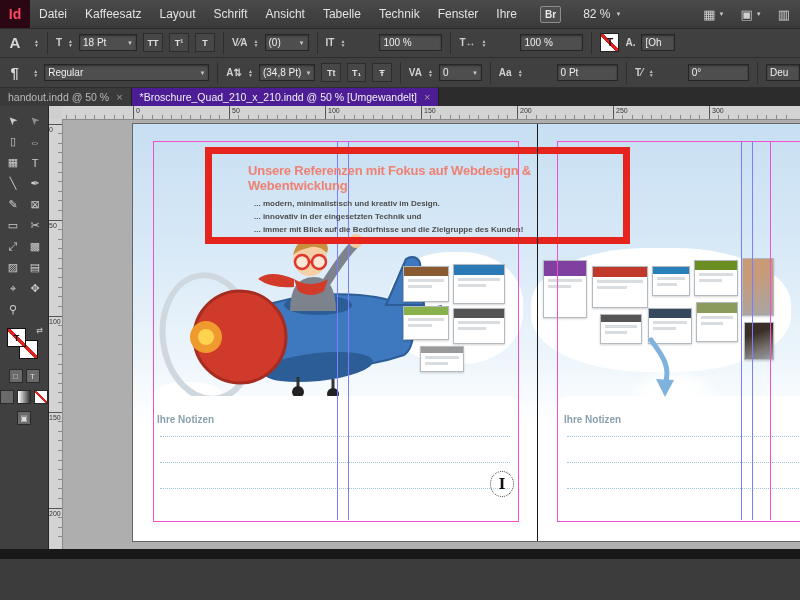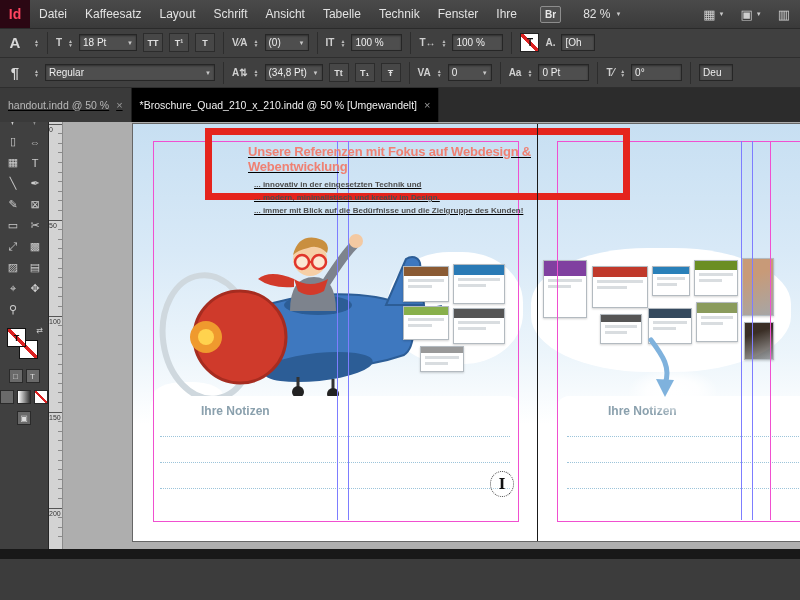--- a/index.html
+++ b/index.html
@@ -24,36 +24,36 @@
   
   .cbar{position:absolute;left:0;width:800px;height:30px;background:#404040;display:flex;
         align-items:center;gap:6px;padding-left:2px;border-bottom:1px solid #2e2e2e;
         overflow:hidden;z-index:29;box-sizing:border-box;}
   .row1{top:28px;} .row2{top:58px;}
   .cb-big{width:26px;text-align:center;color:#d8d8d8;font-size:15px;font-weight:bold;}
   .cic{color:#d0d0d0;font-size:10px;font-weight:bold;white-space:nowrap;}
   .fld{display:inline-flex;align-items:center;justify-content:space-between;height:17px;
        background:#4e4e4e;border:1px solid #262626;box-shadow:inset 0 1px 2px rgba(0,0,0,.4);
        color:#efefef;font-size:10px;padding:0 3px;box-sizing:border-box;}
-  .w170{width:170px;} .w58{width:58px;} .w48{width:51px;} .w44{width:44px;} .w34{width:34px;min-width:34px;}
+  .w170{width:170px;} .w58{width:58px;} .w48{width:63px;margin-left:28px;} .w44{width:44px;} .w34{width:34px;min-width:34px;}
   .spin{display:inline-flex;flex-direction:column;justify-content:center;line-height:4px;}
   .spin i{font-style:normal;font-size:5px;color:#bdbdbd;}
   .tbtn{width:18px;height:17px;background:#474747;border:1px solid #2c2c2c;color:#dedede;
         font-size:9px;font-weight:bold;display:flex;align-items:center;justify-content:center;}
   .vsep{width:1px;height:22px;background:#2d2d2d;margin:0 2px;}
   .tswatch{width:17px;height:17px;background:#fff;border:1px solid #222;position:relative;
            display:flex;align-items:center;justify-content:center;font-size:10px;font-weight:bold;color:#111;
            background-image:linear-gradient(45deg,transparent 44%,#d22 44%,#d22 56%,transparent 56%);}
 
   
-  .tabbar{position:absolute;left:0;top:88px;width:800px;height:34px;background:#2c2c2c;
-          display:flex;align-items:stretch;z-index:28;text-decoration:underline;}
+  .tabbar{position:absolute;left:0;top:88px;width:800px;height:18px;background:#2c2c2c;
+          display:flex;align-items:stretch;z-index:28;}
   .tab{display:flex;align-items:center;gap:7px;padding:0 8px;background:#3a3a3a;color:#b8b8b8;
        font-size:10.5px;border-right:1px solid #1f1f1f;white-space:nowrap;}
-  .tab.active{background:#000000;color:#f0f0f0;}
+  .tab.active{background:#4c1d95;color:#f0f0f0;}
   .tab-close{color:#9a9a9a;font-size:11px;}
 
   
   .toolbar{position:absolute;left:0;top:106px;width:48px;bottom:51px;background:#404040;
            border-right:1px solid #262626;z-index:27;display:flex;flex-direction:column;align-items:center;}
   #tools-grid{display:grid;grid-template-columns:22px 22px;grid-auto-rows:21px;margin-top:4px;}
   .tool{display:flex;align-items:center;justify-content:center;}
   .tool .glyph{color:#cccccc;font-size:11px;display:inline-block;}
   .tool .glyph.dim{color:#8f8f8f;}
   .fillstroke{position:relative;width:34px;height:34px;margin-top:8px;}
@@ -90,37 +90,37 @@
   .spread{position:absolute;left:71px;top:5px;width:667px;height:417px;background:#fff;
           outline:1px solid #666;overflow:hidden;}
   .sky{position:absolute;left:0;top:0;right:0;height:100%;z-index:1;
        background:linear-gradient(180deg,#c7dff2 0%,#d8e9f7 30%,#ecf5fb 55%,#ffffff 72%);}
   .cloud{position:absolute;background:#fff;border-radius:45%;z-index:2;}
   .spine{position:absolute;left:404px;top:0;bottom:0;width:1px;background:#1a1a1a;z-index:12;}
   .mguide{position:absolute;border:1px solid #f04fd0;z-index:4;}
   .cguide{position:absolute;top:17px;height:379px;width:1px;background:#7d7dff;z-index:4;}
   .pguide{position:absolute;top:17px;height:379px;width:1px;background:#f04fd0;z-index:4;}
 
-  .red-frame{position:absolute;left:72px;top:4px;width:425px;height:72px;box-sizing:border-box;
-             border:7px solid #e5241d;z-index:9;text-decoration:underline;}
+  .red-frame{position:absolute;left:72px;top:23px;width:425px;height:97px;box-sizing:border-box;
+             border:7px solid #e5241d;z-index:9;}
   .headline{margin:9px 0 0 36px;font-size:13px;font-weight:bold;color:#ef8173;letter-spacing:-0.2px;}
   #bullets{margin:4px 0 0 42px;}
   .bullet{font-size:8px;line-height:13px;font-weight:bold;color:#4d4d4d;}
 
   .plane-svg{position:absolute;left:15px;top:95px;width:320px;height:210px;z-index:3;}
   #thumbs{position:absolute;inset:0;z-index:3;}
   .thumb{position:absolute;background:#fff;border:1px solid #b3bac0;box-shadow:0 1px 2px rgba(0,0,0,.18);
          overflow:hidden;box-sizing:border-box;}
   .th-hd{height:26%;}
   .th-bar{height:3px;background:#d9dde0;margin:3px 4px 0;}
   .th-bar.short{width:55%;}
 
   .notes{position:absolute;top:272px;width:370px;height:118px;background:#fff;border-radius:12px;z-index:3;}
   .notes-left{left:17px;} .notes-right{left:424px;}
-  .notes-label{position:absolute;left:7px;top:8px;font-size:12px;font-weight:bold;color:#8aa0ad;margin-left:44px;}
+  .notes-label{position:absolute;left:7px;top:18px;font-size:10px;font-weight:bold;color:#8aa0ad;}
   .nline{position:absolute;left:10px;right:10px;border-top:1px dotted #9cc4da;}
   .nl1{top:40px;} .nl2{top:66px;} .nl3{top:92px;}
 
   .arrow-svg{position:absolute;left:500px;top:210px;width:60px;height:70px;z-index:5;}
   .glow{position:absolute;left:495px;top:245px;width:90px;height:45px;z-index:5;
         background:radial-gradient(ellipse at center,#ffffff 0%,rgba(255,255,255,.85) 40%,rgba(255,255,255,0) 72%);}
 
   .cursor{position:absolute;left:428px;top:352px;width:22px;height:24px;border:1px dotted #444;
           border-radius:50%;background:rgba(255,255,255,.22);display:flex;align-items:center;
           justify-content:center;z-index:20;}
@@ -400,22 +400,22 @@
       <div class="mguide" style="left:424px;top:17px;width:500px;height:379px;"></div>
       <div class="cguide" style="left:204px;"></div>
       <div class="cguide" style="left:215px;"></div>
       <div class="cguide" style="left:608px;"></div>
       <div class="cguide" style="left:619px;"></div>
       <div class="pguide" style="left:637px;"></div>
 
       <div class="red-frame">
         <div class="headline">Unsere Referenzen mit Fokus auf Webdesign &amp; Webentwicklung</div>
         <div id="bullets">
+            <div class="bullet">... modern, minimalistisch und kreativ im Design.</div>
             <div class="bullet">... innovativ in der eingesetzten Technik und</div>
-            <div class="bullet">... modern, minimalistisch und kreativ im Design.</div>
             <div class="bullet">... immer mit Blick auf die Bedürfnisse und die Zielgruppe des Kunden!</div>
           </div>
       </div>
 
       <svg class="plane-svg" viewBox="0 0 320 210">
         <ellipse cx="60" cy="118" rx="45" ry="62" fill="none" stroke="#cfd8de" stroke-width="6" transform="rotate(-8 60 118)"></ellipse>
         <path d="M125,84 C175,70 235,74 258,88 C268,96 268,128 256,136 C210,152 160,150 128,140 C112,128 112,96 125,84 Z" fill="#3e78bf" stroke="#2c5d96" stroke-width="2"></path>
         <path d="M238,86 L258,40 C264,36 270,38 272,44 L276,86 Z" fill="#3e78bf" stroke="#2c5d96" stroke-width="2"></path>
         <path d="M262,92 L294,86 L290,104 L262,104 Z" fill="#2c5d96"></path>
         <ellipse cx="170" cy="86" rx="34" ry="10" fill="#2c5d96"></ellipse>

